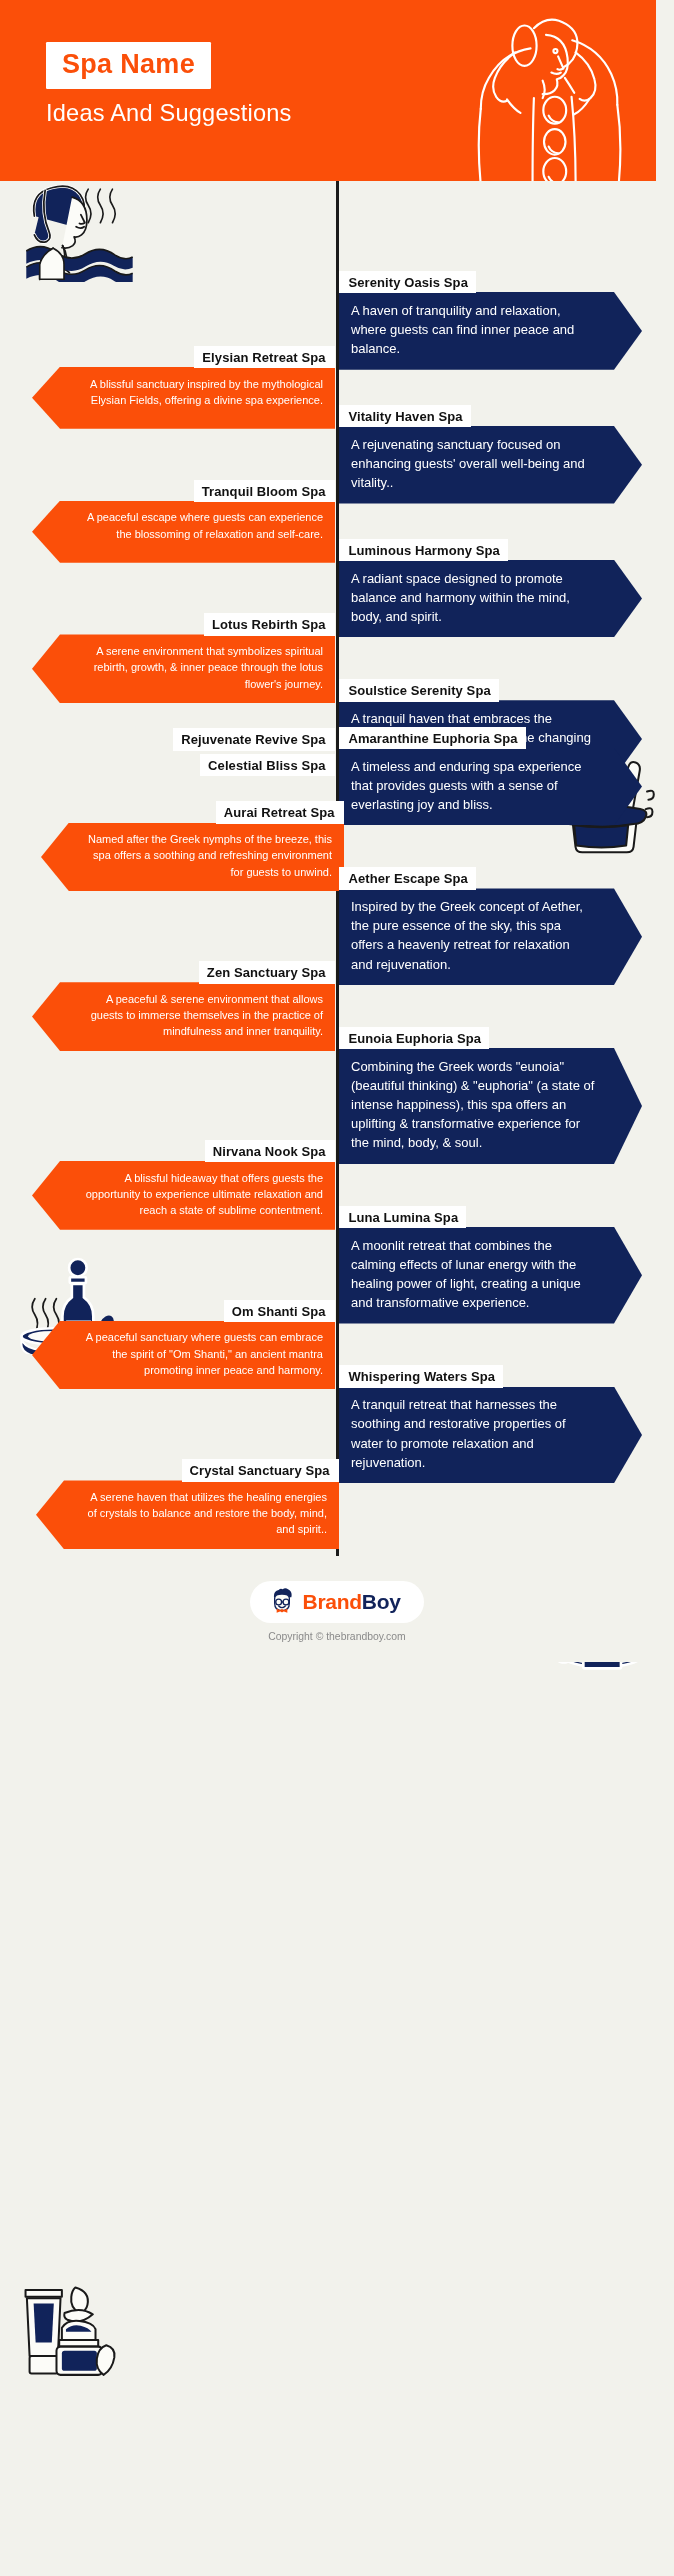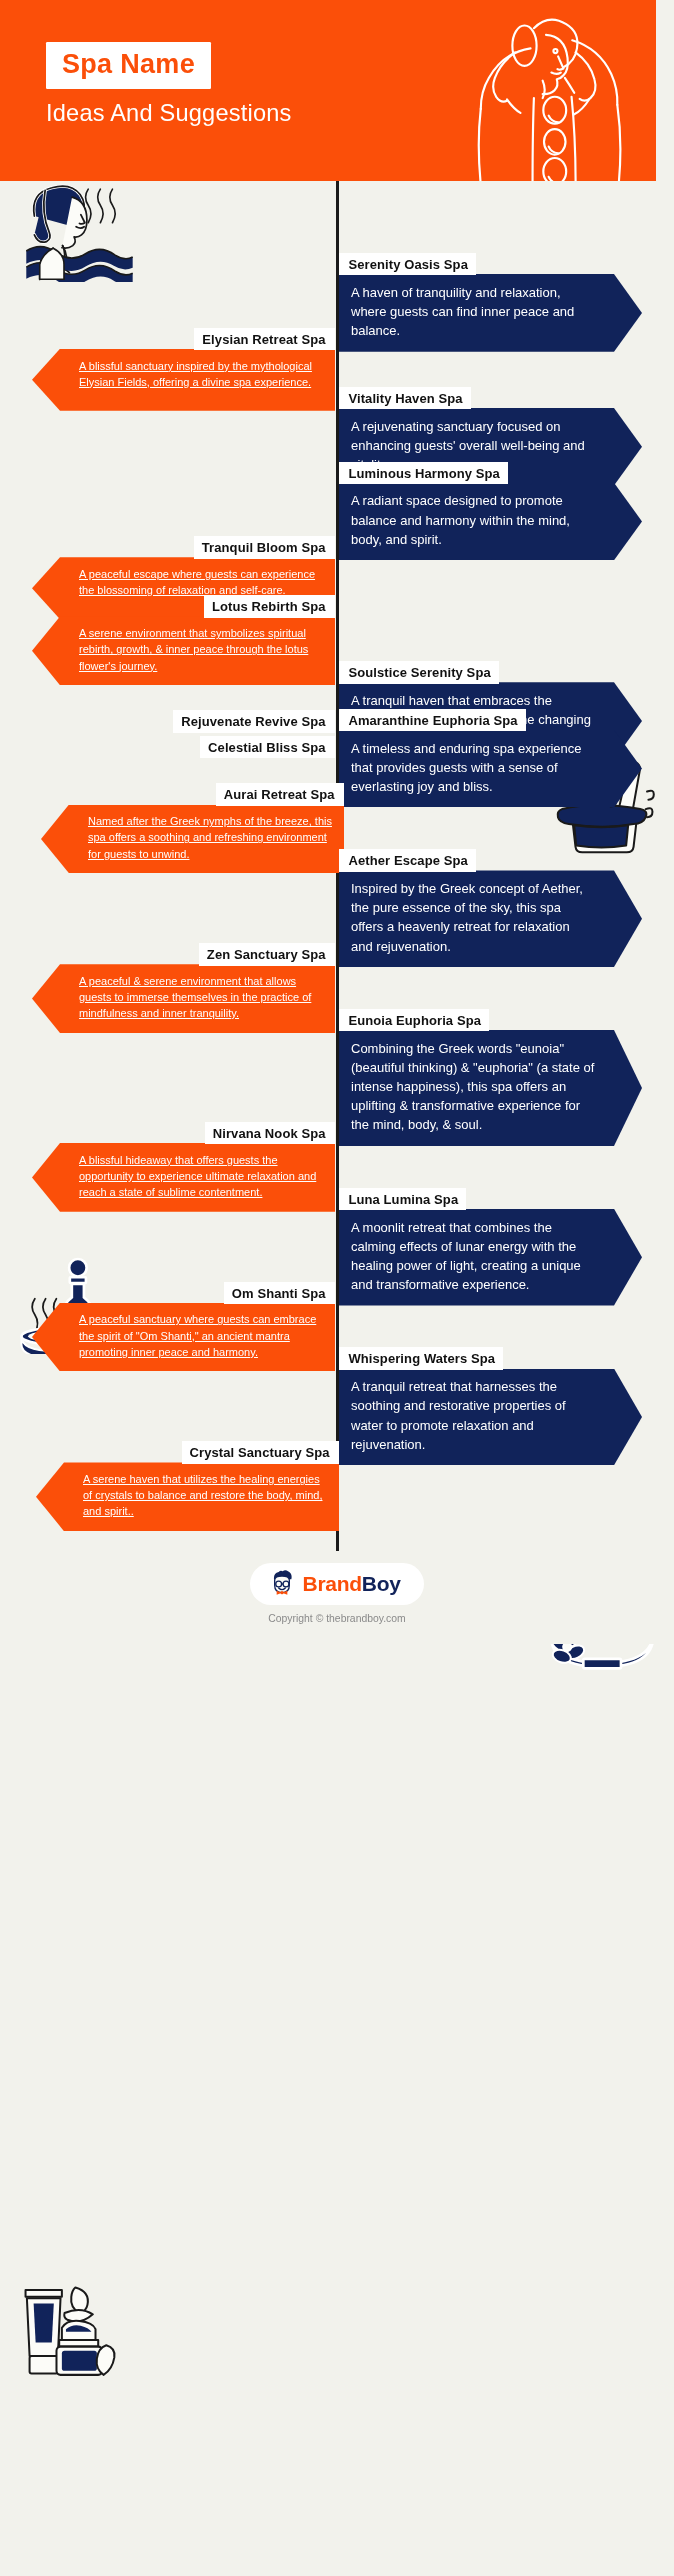--- a/index.html
+++ b/index.html
@@ -138,24 +138,23 @@
   }
   .card-left .label-row { overflow: hidden; }
   .card-left .body {
     position: relative;
     margin-top: -1.3px;
     background: #fb4f09;
     color: #ffffff;
     font-size: 11px;
     line-height: 1.47;
     padding: 8.8px 12px 11.5px 47px;
-    text-align: left;
+    text-align: right;
     clip-path: polygon(28px 0, 100% 0, 100% 100%, 28px 100%, 0 50%);
     min-height: 62px;
-    text-decoration: underline;
   }
 
   
   .icon-slot {
     position: absolute;
     width: 115px;
     height: 101px;
   }
   .icon-slot svg { width: 100%; height: 100%; display: block; }
 
@@ -347,21 +346,21 @@
           <path d="M80 76 q10 -8 22 -5 q12 3 16 9 l-38 0 z" fill="#11235a" stroke="none"></path>
           <rect x="70" y="92" width="58" height="10" fill="#fcfcf8"></rect>
           <rect x="66" y="102" width="68" height="42" rx="6" fill="#fcfcf8"></rect>
           <rect x="74" y="108" width="52" height="30" rx="4" fill="#11235a" stroke="none"></rect>
           <path d="M140 100 q14 4 12 18 q-3 18 -16 26 q-12 -8 -10 -24 q2 -16 14 -20 z" fill="#fcfcf8"></path>
         </g>
       </svg>
     </div>
 
     <div id="rows">
-        <div class="row right" style="margin-top: 60px;">
+        <div class="row right" style="margin-top: 78px;">
           <div class="half"></div>
           <div class="half">
             <div class="card-right"><div class="label">Serenity Oasis Spa</div><div class="body">A haven of tranquility and relaxation, where guests can find inner peace and balance.</div></div>
           </div>
         </div>
         <div class="row left" style="margin-top: -24px; margin-left: 0px;">
           <div class="half">
             <div class="card-left">
               <div class="label-row">
                 <div class="label">Elysian Retreat Spa</div>
@@ -370,36 +369,36 @@
             </div>
           </div>
           <div class="half"></div>
         </div>
         <div class="row right" style="margin-top: -24px;">
           <div class="half"></div>
           <div class="half">
             <div class="card-right"><div class="label">Vitality Haven Spa</div><div class="body">A rejuvenating sanctuary focused on enhancing guests' overall well-being and vitality..</div></div>
           </div>
         </div>
+        <div class="row left" style="margin-top: -24px; margin-left: 0px;">
+          <div class="half">
+            <div class="card-left">
+              <div class="label-row">
+                <div class="label">Tranquil Bloom Spa</div>
+              </div>
+              <div class="body">A peaceful escape where guests can experience the blossoming of relaxation and self-care.</div>
+            </div>
+          </div>
+          <div class="half"></div>
+        </div>
         <div class="row right" style="margin-top: -24px;">
           <div class="half"></div>
           <div class="half">
             <div class="card-right"><div class="label">Luminous Harmony Spa</div><div class="body">A radiant space designed to promote balance and harmony within the mind, body, and spirit.</div></div>
           </div>
-        </div>
-        <div class="row left" style="margin-top: -24px; margin-left: 0px;">
-          <div class="half">
-            <div class="card-left">
-              <div class="label-row">
-                <div class="label">Tranquil Bloom Spa</div>
-              </div>
-              <div class="body">A peaceful escape where guests can experience the blossoming of relaxation and self-care.</div>
-            </div>
-          </div>
-          <div class="half"></div>
         </div>
         <div class="row left" style="margin-top: -24px; margin-left: 0px;">
           <div class="half">
             <div class="card-left">
               <div class="label-row">
                 <div class="label">Lotus Rebirth Spa</div>
               </div>
               <div class="body">A serene environment that symbolizes spiritual rebirth, growth, &amp; inner peace through the lotus flower's journey.</div>
             </div>
           </div>

